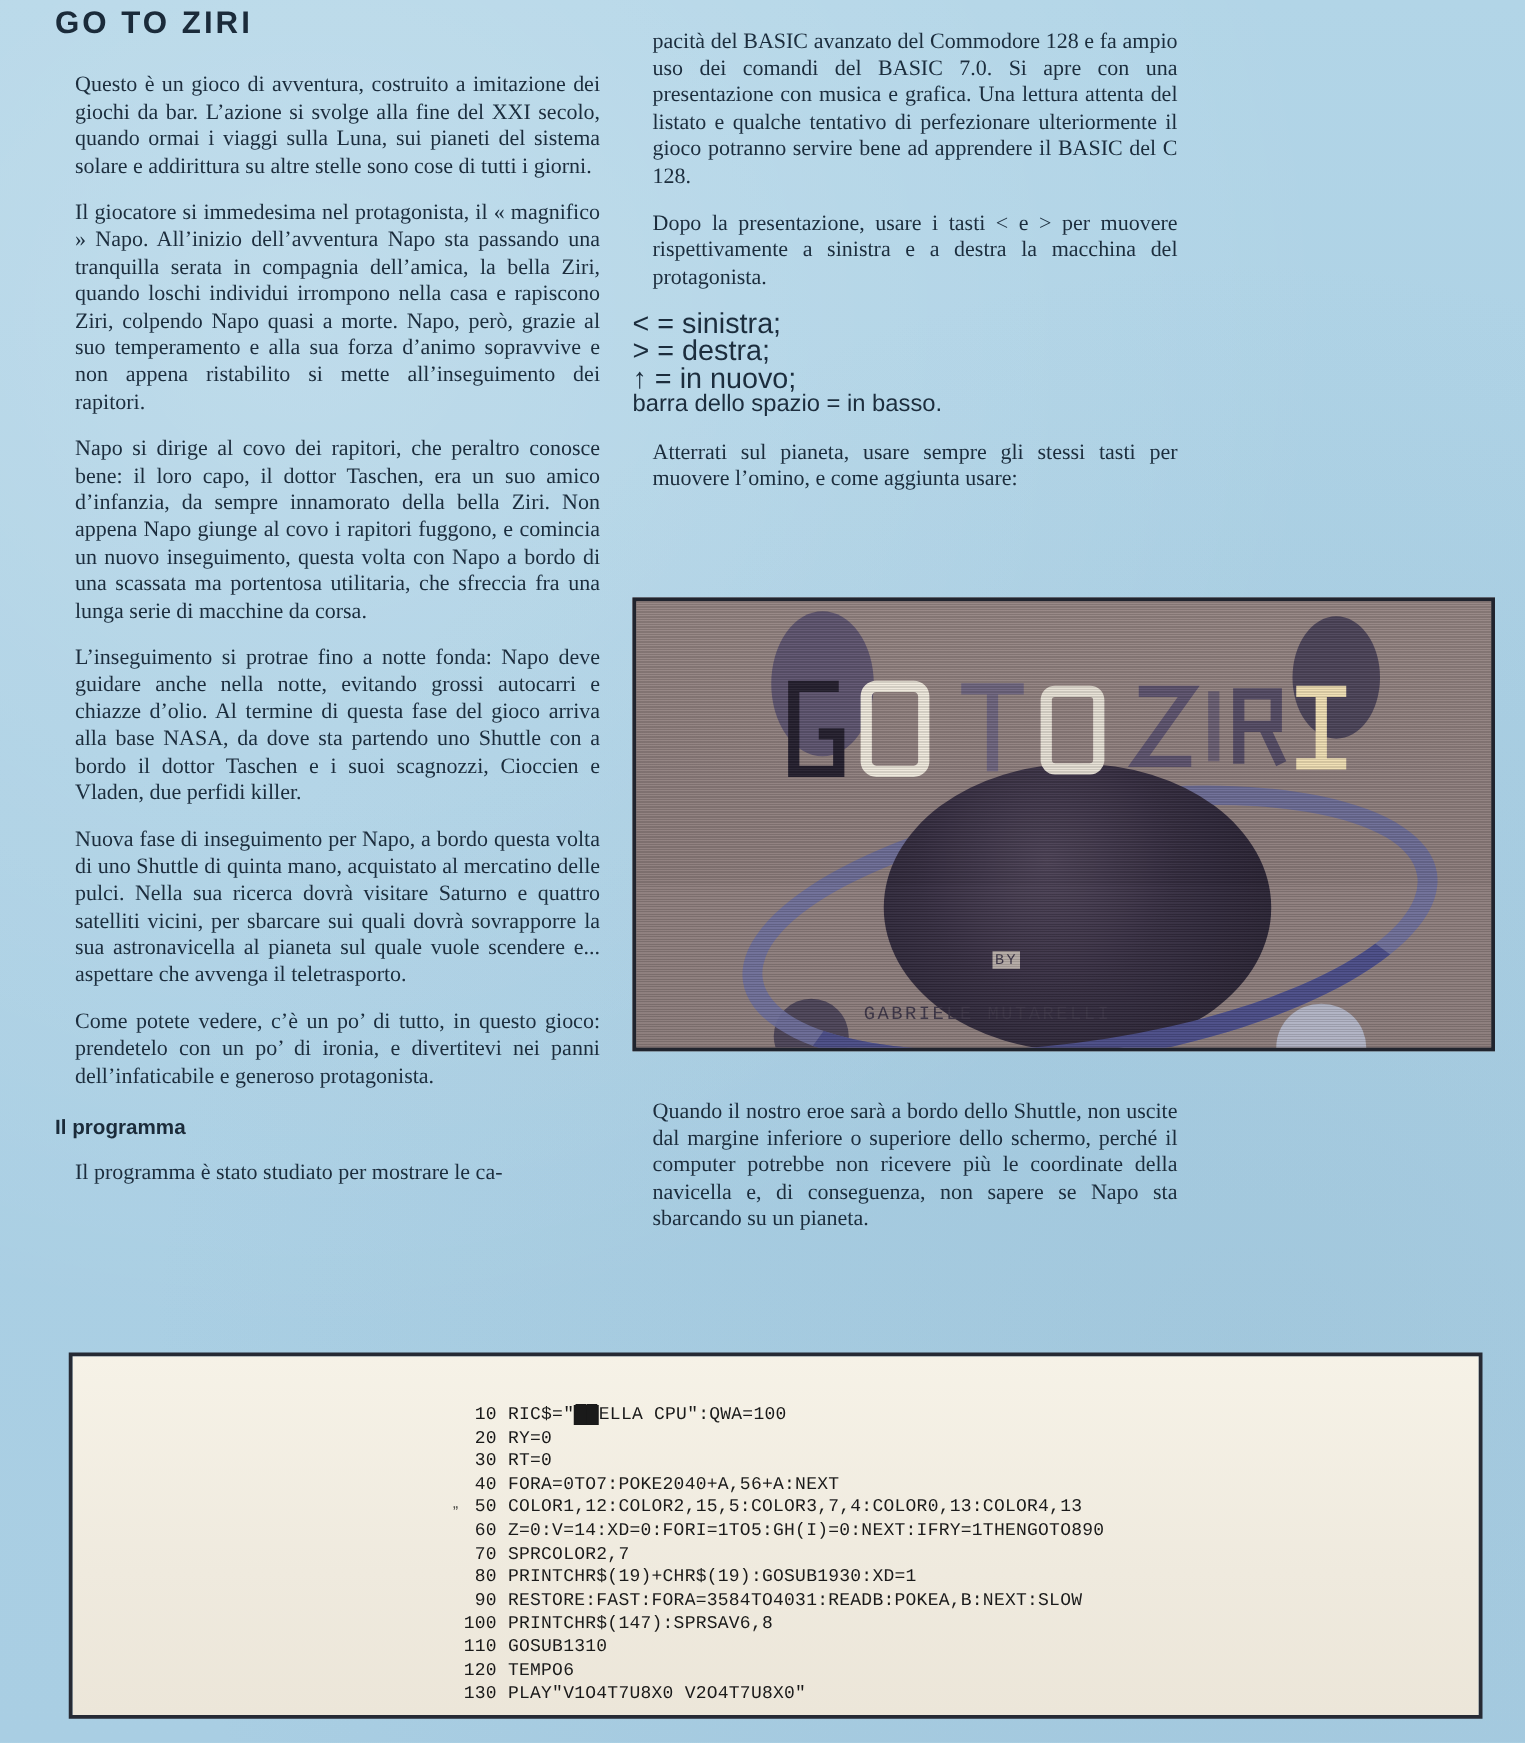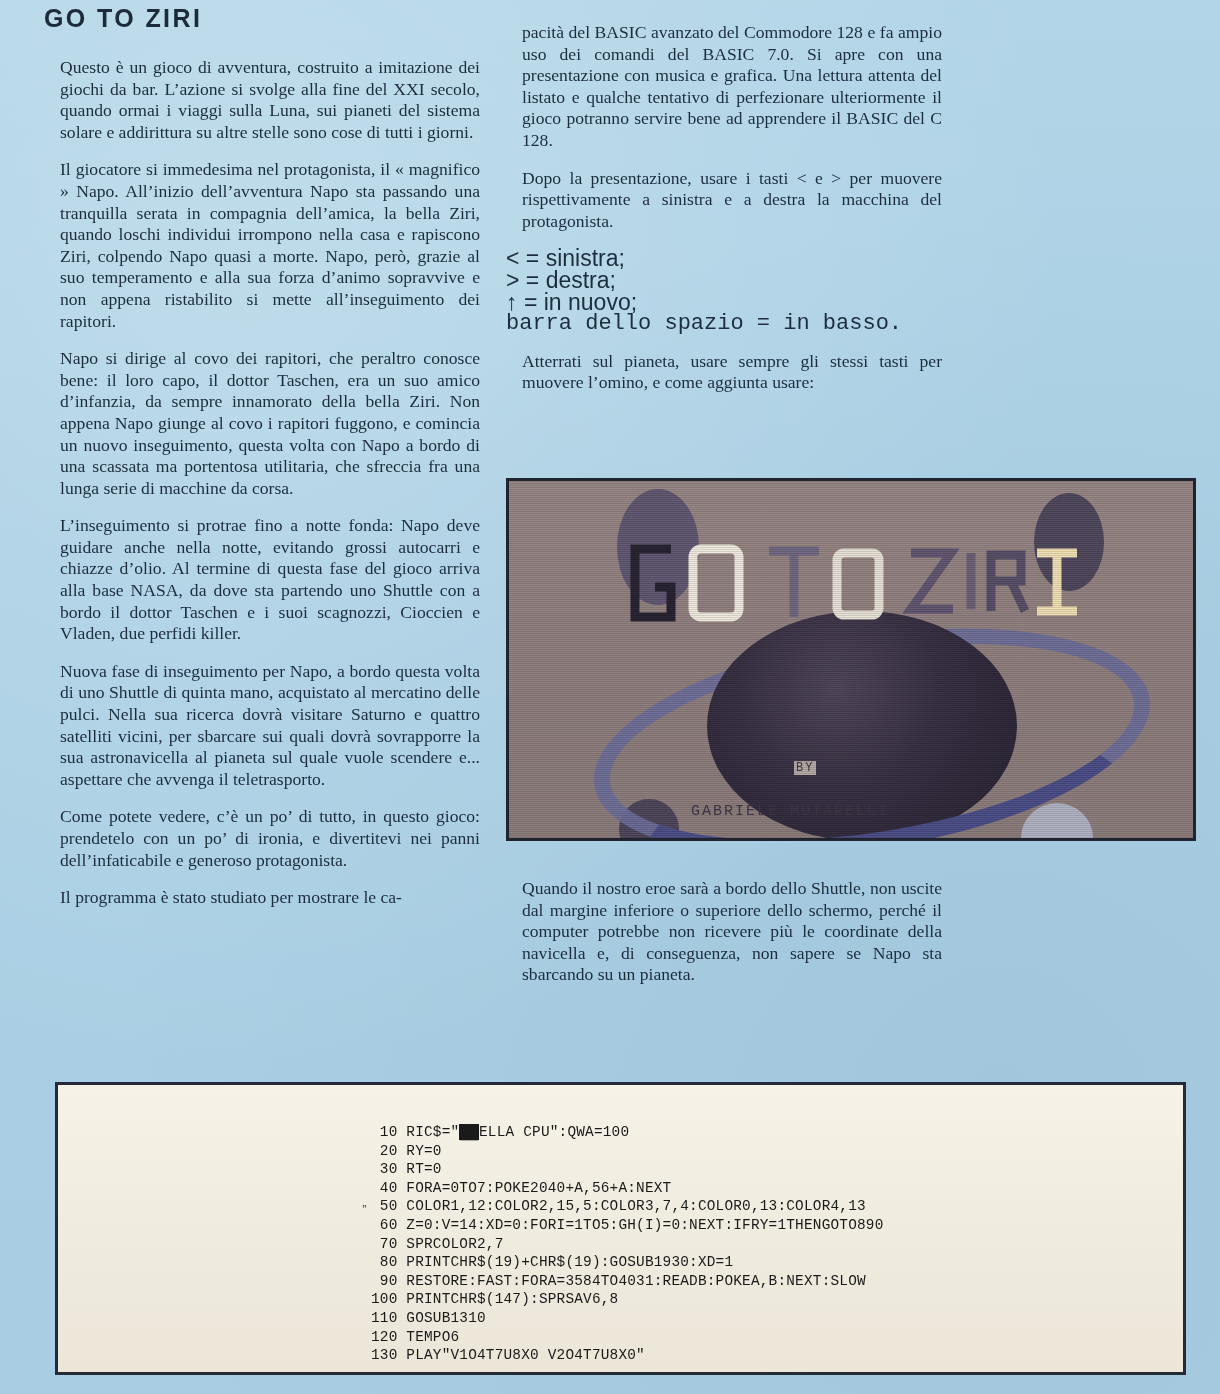--- a/index.html
+++ b/index.html
@@ -70,22 +70,22 @@
     line-height: 21.6px;
     color: #1c2d3d;
     margin: 16px;
     text-align: justify;
     text-justify: inter-word;
     -webkit-hyphens: none;
     hyphens: none;
   }
   p.body + p.body { margin-top: 0; }
   .keyline {
-    font-family: Liberation Mono, monospace;
-    font-size: 22px;
+    font-family: Liberation Sans, sans-serif;
+    font-size: 19px;
     line-height: 21.6px;
     color: #1c2d3d;
     text-align: left;
   }
   .glyph {
     font-family: "Liberation Sans", sans-serif;
     font-size: 23px;
     line-height: 21.6px;
   }
 
@@ -216,20 +216,21 @@
     <div class="cols">
 
       <div class="col col-left">
         <h1 class="title">GO TO ZIRI</h1>
         <p class="body">Questo è un gioco di avventura, costruito a imitazione dei giochi da bar. L’azione si svolge alla fine del XXI secolo, quando ormai i viaggi sulla Luna, sui pianeti del sistema solare e addirittura su altre stelle sono cose di tutti i giorni.</p>
         <p class="body">Il giocatore si immedesima nel protagonista, il « magnifico » Napo. All’inizio dell’avventura Napo sta passando una tranquilla serata in compagnia dell’amica, la bella Ziri, quando loschi individui irrompono nella casa e rapiscono Ziri, colpendo Napo quasi a morte. Napo, però, grazie al suo temperamento e alla sua forza d’animo sopravvive e non appena ristabilito si mette all’inseguimento dei rapitori.</p>
         <p class="body">Napo si dirige al covo dei rapitori, che peraltro conosce bene: il loro capo, il dottor Taschen, era un suo amico d’infanzia, da sempre innamorato della bella Ziri. Non appena Napo giunge al covo i rapitori fuggono, e comincia un nuovo inseguimento, questa volta con Napo a bordo di una scassata ma portentosa utilitaria, che sfreccia fra una lunga serie di macchine da corsa.</p>
         <p class="body">L’inseguimento si protrae fino a notte fonda: Napo deve guidare anche nella notte, evitando grossi autocarri e chiazze d’olio. Al termine di questa fase del gioco arriva alla base NASA, da dove sta partendo uno Shuttle con a bordo il dottor Taschen e i suoi scagnozzi, Cioccien e Vladen, due perfidi killer.</p>
         <p class="body">Nuova fase di inseguimento per Napo, a bordo questa volta di uno Shuttle di quinta mano, acquistato al mercatino delle pulci. Nella sua ricerca dovrà visitare Saturno e quattro satelliti vicini, per sbarcare sui quali dovrà sovrapporre la sua astronavicella al pianeta sul quale vuole scendere e... aspettare che avvenga il teletrasporto.</p>
         <p class="body">Come potete vedere, c’è un po’ di tutto, in questo gioco: prendetelo con un po’ di ironia, e divertitevi nei panni dell’infaticabile e generoso protagonista.</p>
+        <h2 class="sub tight-top">Il programma</h2>
         <p class="body">Il programma è stato studiato per mostrare le ca-</p>
       </div>
 
       <div class="col col-right">
         <p class="body">pacità del BASIC avanzato del Commodore 128 e fa ampio uso dei comandi del BASIC 7.0. Si apre con una presentazione con musica e grafica. Una lettura attenta del listato e qualche tentativo di perfezionare ulteriormente il gioco potranno servire bene ad apprendere il BASIC del C 128.</p>
         <p class="body">Dopo la presentazione, usare i tasti &lt; e &gt; per muovere rispettivamente a sinistra e a destra la macchina del protagonista.</p>
         <div class="keyline glyph">&lt; = sinistra;</div>
         <div class="keyline glyph">&gt; = destra;</div>
         <div class="keyline glyph">↑ = in nuovo;</div>
         <div class="keyline">barra dello spazio = in basso.</div>

